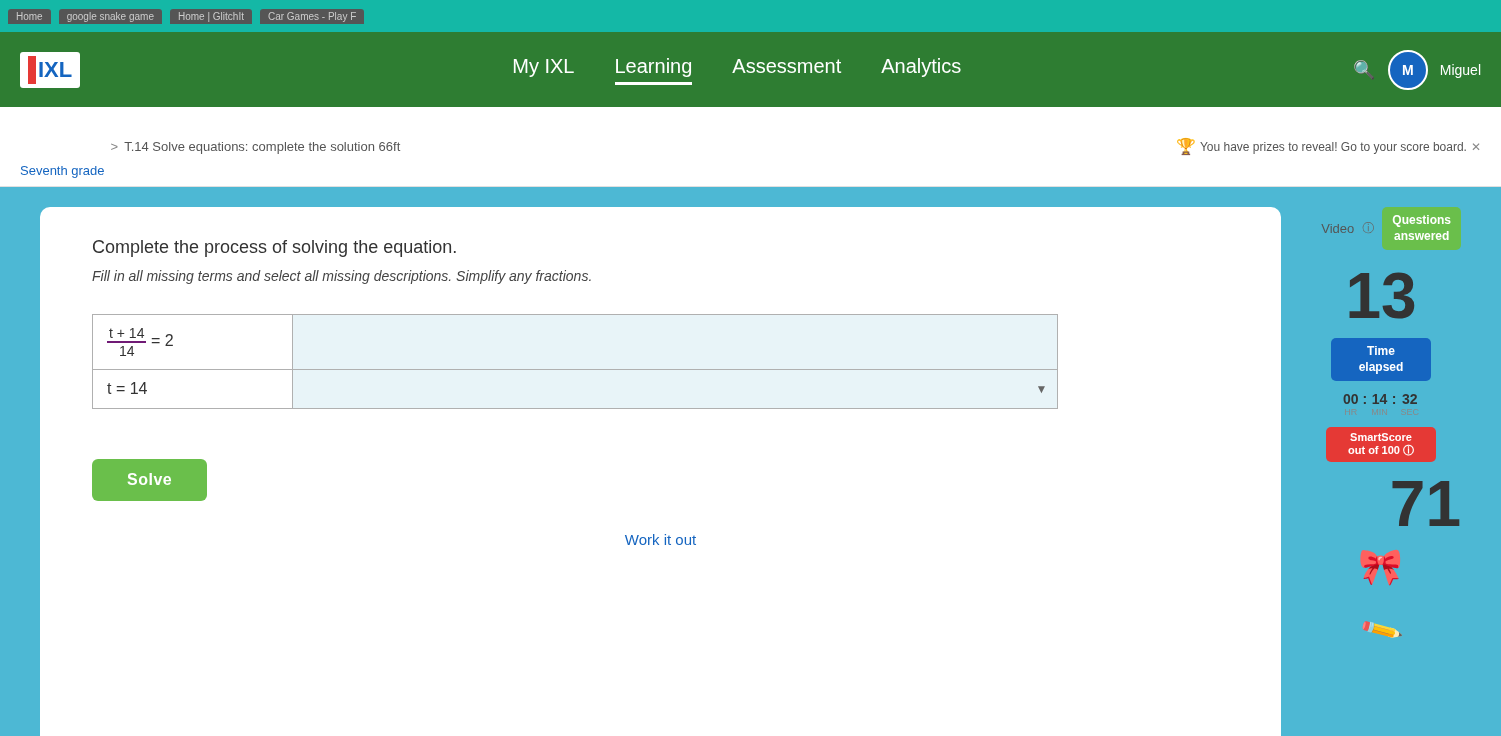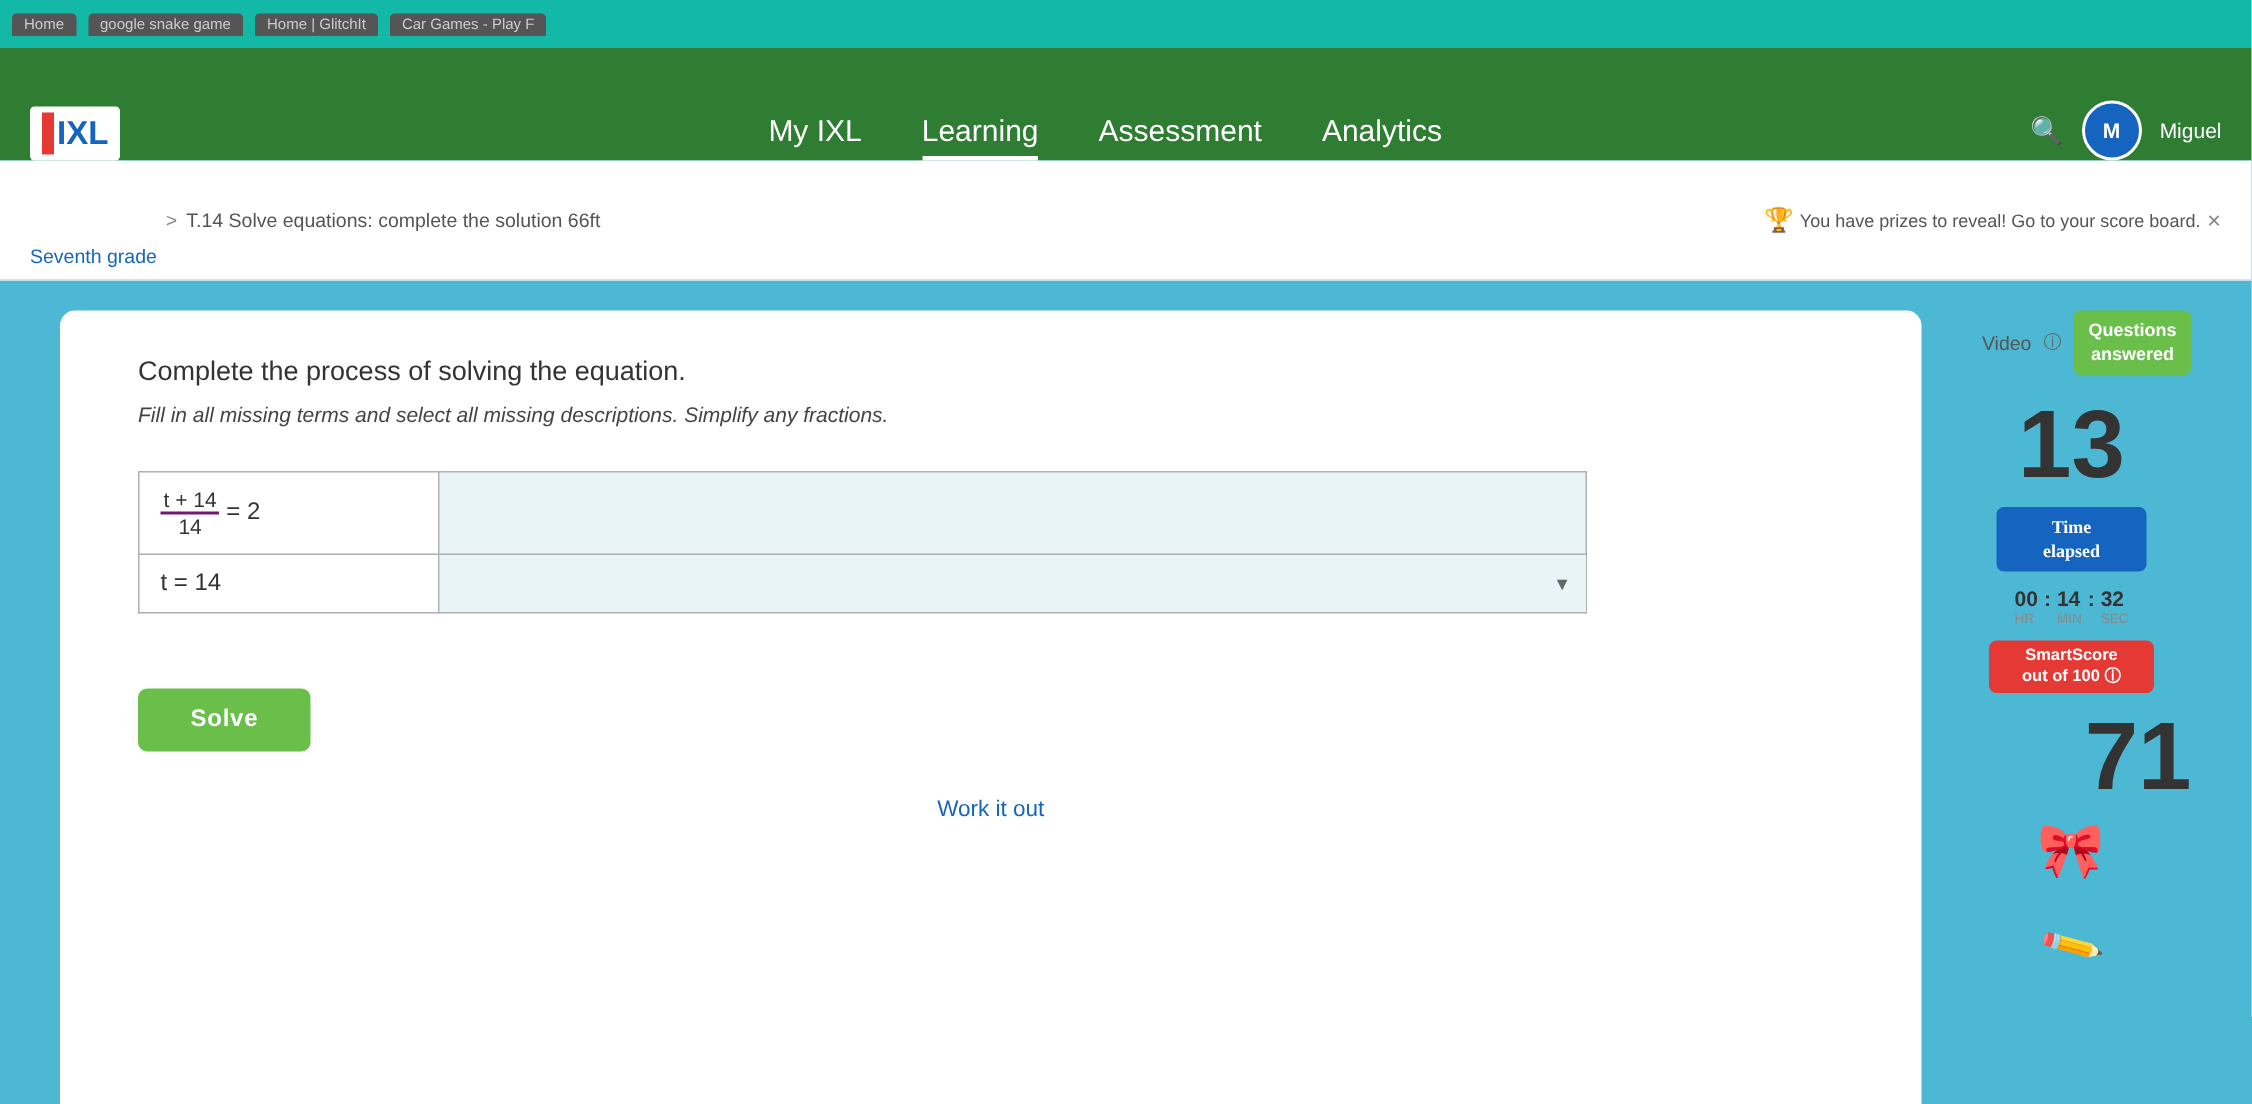--- a/index.html
+++ b/index.html
@@ -26,21 +26,21 @@
       font-size: 10px;
       padding: 2px 8px;
       border-radius: 3px 3px 0 0;
     }
 
     
     .nav-bar {
       background: #2e7d32;
       height: 75px;
       display: flex;
-      align-items: flex-end;
+      align-items: center;
       padding: 0 20px;
       position: relative;
     }
     .ixl-logo {
       background: white;
       padding: 4px 8px;
       border-radius: 3px;
       font-weight: 900;
       font-size: 22px;
       color: #1565c0;
@@ -298,34 +298,33 @@
       color: white;
       border: none;
       border-radius: 5px;
       padding: 6px 14px;
       font-size: 12px;
       font-weight: bold;
       cursor: pointer;
       text-align: center;
       line-height: 1.3;
       width: 100px;
-      font-family: Liberation Serif, serif;
     }
 
     .time-display {
       display: flex;
       gap: 4px;
       align-items: flex-start;
       font-size: 11px;
       color: #555;
     }
     .time-unit {
       display: flex;
       flex-direction: column;
-      align-items: flex-start;
+      align-items: center;
     }
     .time-value {
       font-size: 14px;
       font-weight: bold;
       color: #333;
     }
     .time-label {
       font-size: 9px;
       color: #888;
     }

